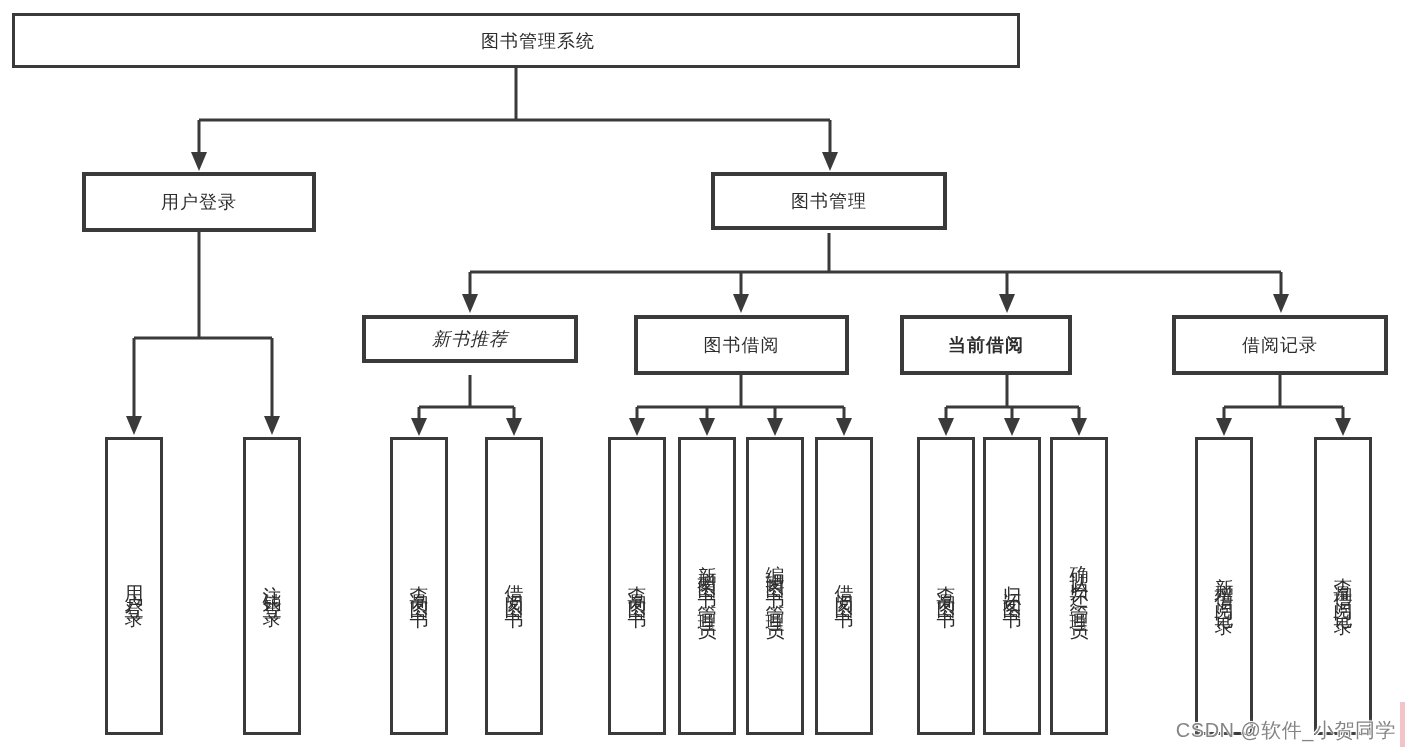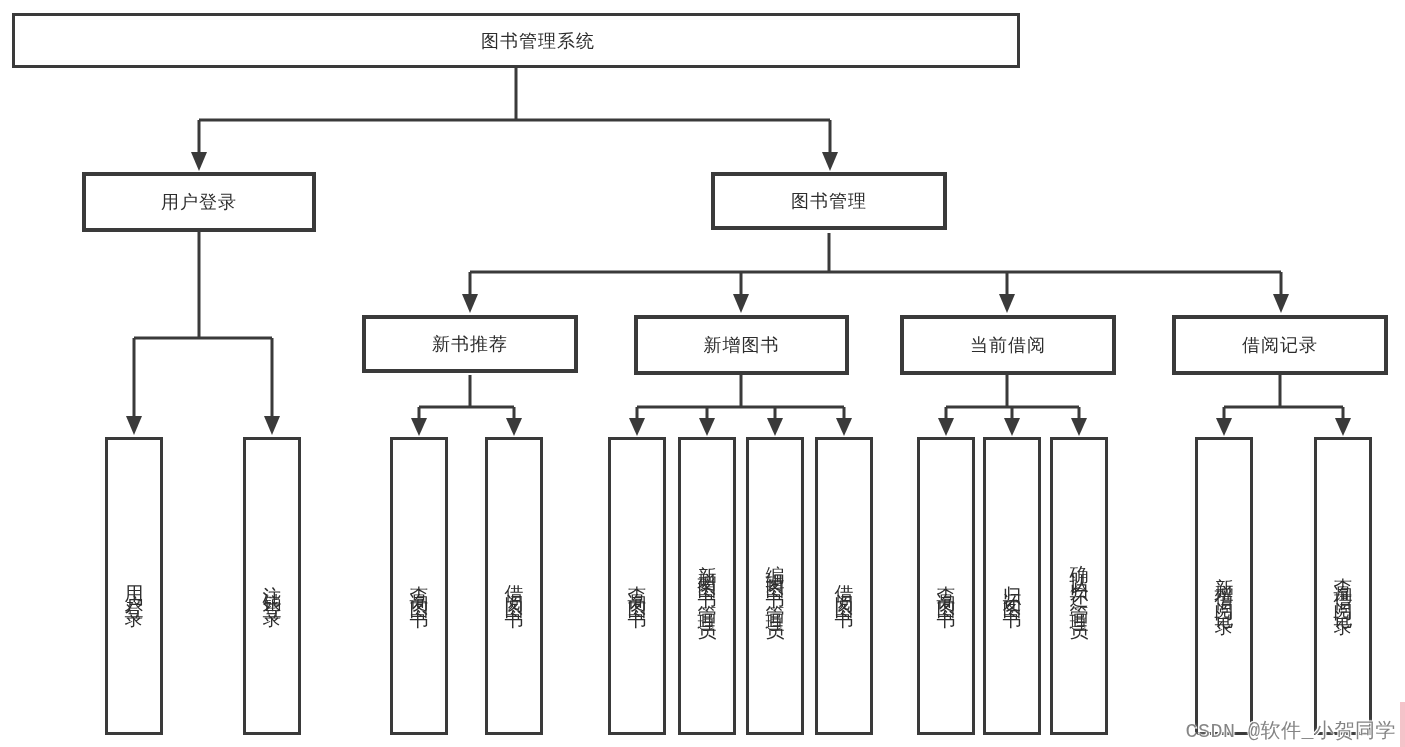--- a/index.html
+++ b/index.html
@@ -60,21 +60,20 @@
   }
   .watermark {
     position: absolute;
     right: 9px;
     bottom: 3px;
     font-size: 20px;
     color: #858585;
     letter-spacing: 0.5px;
     text-shadow: 0 0 3px #ffffff, 1px 1px 0 #ffffff, -1px -1px 0 #ffffff;
     white-space: nowrap;
-    font-family: Liberation Mono, monospace;
   }
   .pink-strip {
     position: absolute;
     right: 0;
     bottom: 0;
     width: 5px;
     height: 45px;
     background: #f4c3c9;
   }
 </style>
@@ -120,27 +119,27 @@
     <span>图书管理系统</span>
   </div>
 
   <div class="hbox" style="left:82px; top:172px; width:234px; height:60px;">
     <span>用户登录</span>
   </div>
   <div class="hbox" style="left:711px; top:172px; width:236px; height:58px;">
     <span>图书管理</span>
   </div>
 
-  <div class="hbox" style="left:362px; top:315px; width:216px; height:58px;">
+  <div class="hbox" style="left:362px; top:315px; width:216px; height:48px;font-style:italic;">
     <span>新书推荐</span>
   </div>
   <div class="hbox" style="left:634px; top:315px; width:215px; height:60px;">
-    <span>新增图书</span>
+    <span>图书借阅</span>
   </div>
-  <div class="hbox" style="left:900px; top:315px; width:216px; height:60px;">
+  <div class="hbox" style="left:900px; top:315px; width:172px; height:60px;font-weight:bold;">
     <span>当前借阅</span>
   </div>
   <div class="hbox" style="left:1172px; top:315px; width:216px; height:60px;">
     <span>借阅记录</span>
   </div>
 
   <div class="vbox" style="left:105px;">
     <span>用户登录</span>
   </div>
   <div class="vbox" style="left:243px;">

